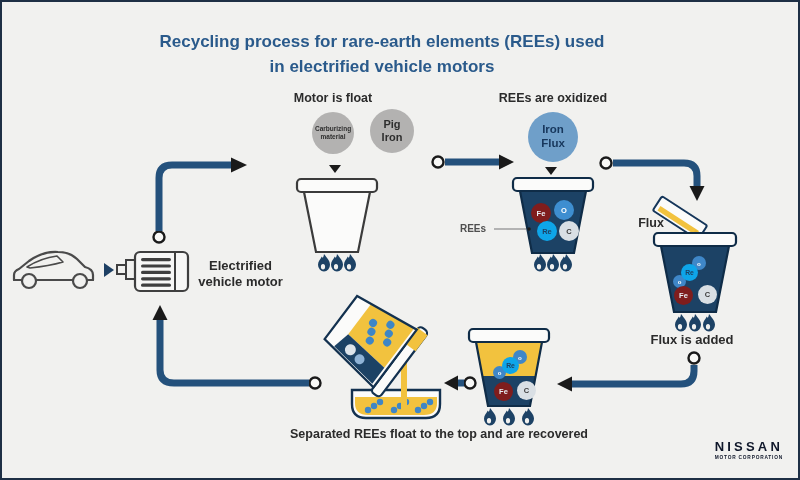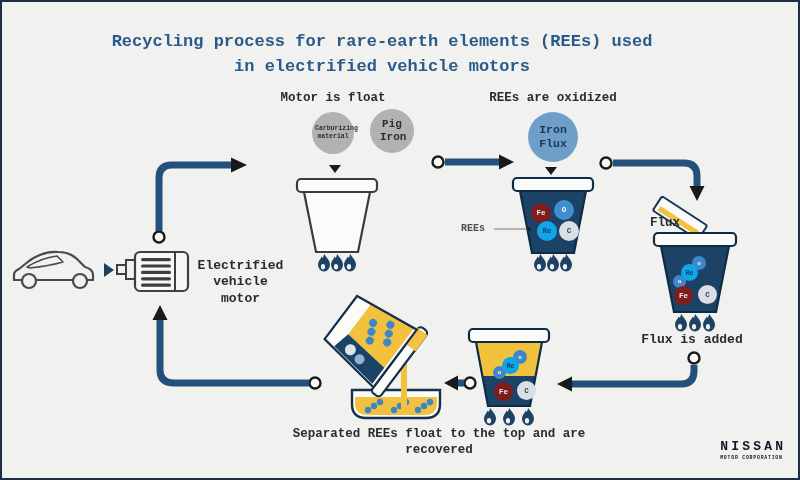--- a/index.html
+++ b/index.html
@@ -1,26 +1,26 @@
 <!DOCTYPE html>
 <html><head>
 <meta charset="utf-8">
 <style>
   html,body{margin:0;padding:0;background:#d8d8d6;}
   #canvas{
     position:relative; width:800px; height:480px; margin:0 auto;
     background:#f1f1ef; border:2px solid #1e2f45; box-sizing:border-box;
-    font-family:Liberation Mono, monospace; overflow:hidden;
+    font-family:Liberation Sans, sans-serif; overflow:hidden;
   }
   #diagram-svg{position:absolute; left:0; top:0;}
   .lbl{position:absolute; font-weight:700; color:#2b2b2b; text-align:center; line-height:1.25;}
   #title{left:90px; top:28px; width:580px; font-size:17px; color:#2a5a8b; line-height:1.45;}
   #melt-label{left:261px; top:89px; width:140px; font-size:12.5px;}
   #oxidize-label{left:481px; top:89px; width:140px; font-size:12.5px;}
-  #flux-label{left:648px; top:214px; width:46px; font-size:12.5px; text-align:left;}
+  #flux-label{left:626px; top:214px; width:46px; font-size:12.5px; text-align:center;}
   #flux-added-label{left:620px; top:330px; width:140px; font-size:13px;}
   #recover-label{left:262px; top:425px; width:350px; font-size:12.5px;}
   #rees-callout{left:453px; top:221px; width:36px; font-size:10px; text-align:center; color:#4f4f4f; font-weight:600;}
   #motor-label{left:191px; top:256px; width:95px; font-size:13px;}
   .circle{position:absolute; border-radius:50%; display:flex; align-items:center; justify-content:center;
           text-align:center; font-weight:600; color:#2e2e2e;}
   #circle-motor{left:250px; top:107px; width:44px; height:44px; background:#b3b2b1; font-size:11.5px;}
   #circle-carb{left:310px; top:110px; width:42px; height:42px; background:#b3b2b1; font-size:6.5px;}
   #circle-carb span{width:36px; line-height:1.2;}
   #circle-pig{left:368px; top:107px; width:44px; height:44px; background:#b3b2b1; font-size:11px;}

